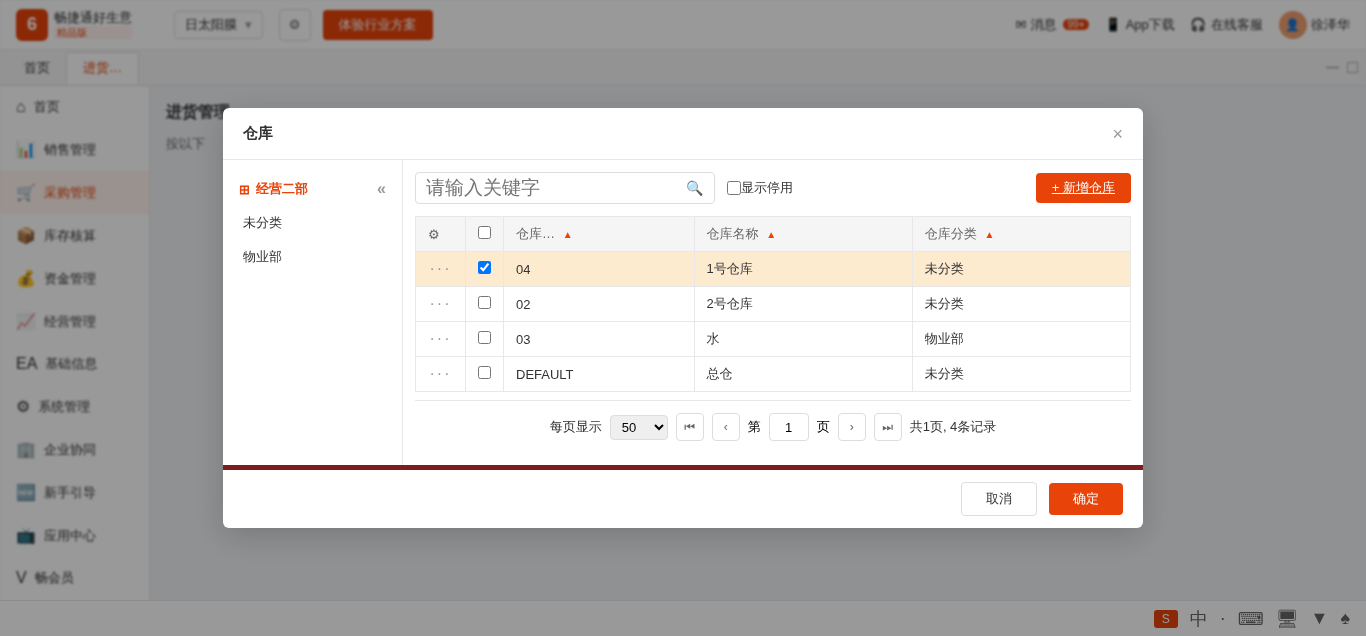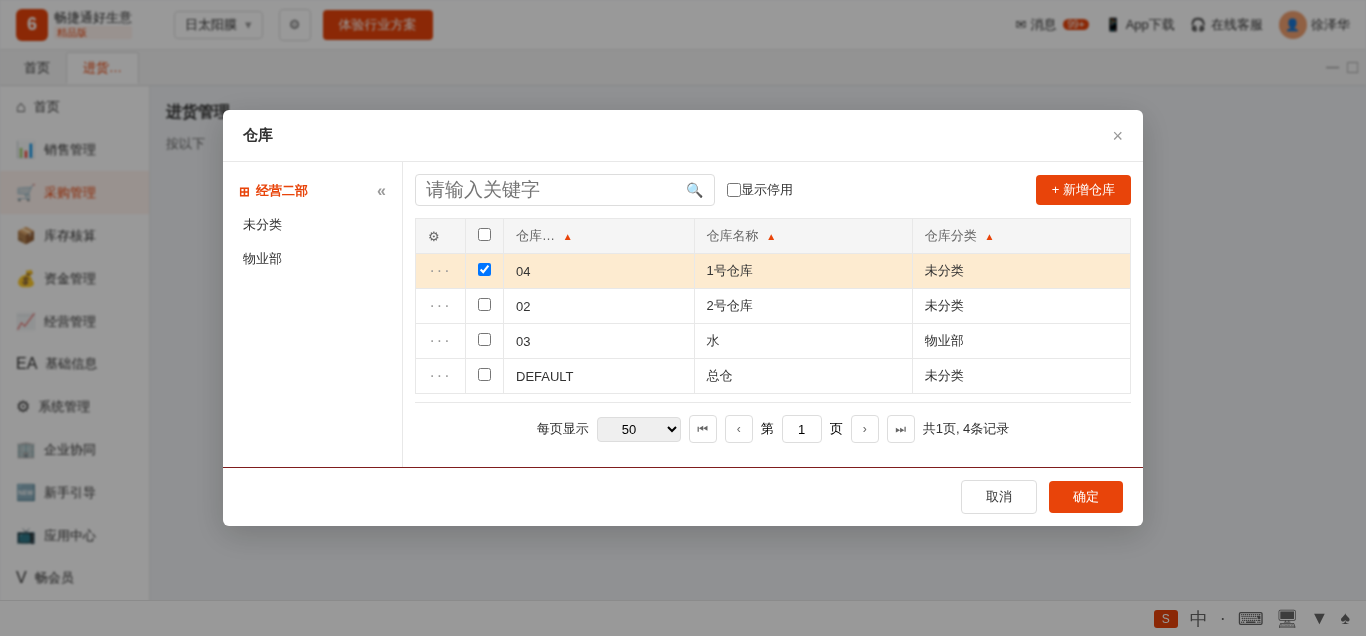--- a/index.html
+++ b/index.html
@@ -188,20 +188,21 @@
       flex: 1; background: transparent;
     }
     .search-icon { color: #999; font-size: 14px; cursor: pointer; }
     .show-disabled { display: flex; align-items: center; font-size: 13px; color: #333; }
     .checkbox { width: 14px; height: 14px; }
     .add-btn {
       background: #e8440a; color: #fff;
       border: none; border-radius: 4px;
       padding: 6px 16px; cursor: pointer; font-size: 13px;
       margin-left: auto;
+      text-decoration: underline;
     }
 
     
     .data-table {
       width: 100%;
       border-collapse: collapse;
       font-size: 13px;
     }
     .data-table th {
       background: #f5f5f5;
@@ -227,42 +228,42 @@
       display: flex; align-items: center; justify-content: center;
       padding: 12px 0;
       gap: 8px;
       font-size: 13px;
       border-top: 1px solid #e8e8e8;
       margin-top: 8px;
     }
     .page-size-label { color: #333; }
     .page-size-select {
       border: 1px solid #ddd; border-radius: 4px;
-      padding: 3px 20px; font-size: 13px; cursor: pointer;
+      padding: 3px 7px; font-size: 13px; cursor: pointer;
     }
     .page-btn {
       width: 28px; height: 28px;
       border: 1px solid #ddd; border-radius: 4px;
       background: #fff; cursor: pointer;
       display: flex; align-items: center; justify-content: center;
       font-size: 12px; color: #666;
     }
     .page-btn:disabled { color: #ccc; cursor: default; }
     .page-input {
       width: 40px; height: 28px;
       border: 1px solid #ddd; border-radius: 4px;
       text-align: center; font-size: 13px;
     }
     .page-info { color: #333; }
 
     
     .modal-footer {
       display: flex; align-items: center; justify-content: flex-end;
       padding: 12px 20px;
-      border-top: 1px solid #7f1d1d;
+      border-top: 5px solid #7f1d1d;
       gap: 12px;
     }
     .btn-cancel {
       background: #fff; color: #333;
       border: 1px solid #ddd; border-radius: 4px;
       padding: 7px 24px; cursor: pointer; font-size: 13px;
     }
     .btn-confirm {
       background: #e8440a; color: #fff;
       border: none; border-radius: 4px;

